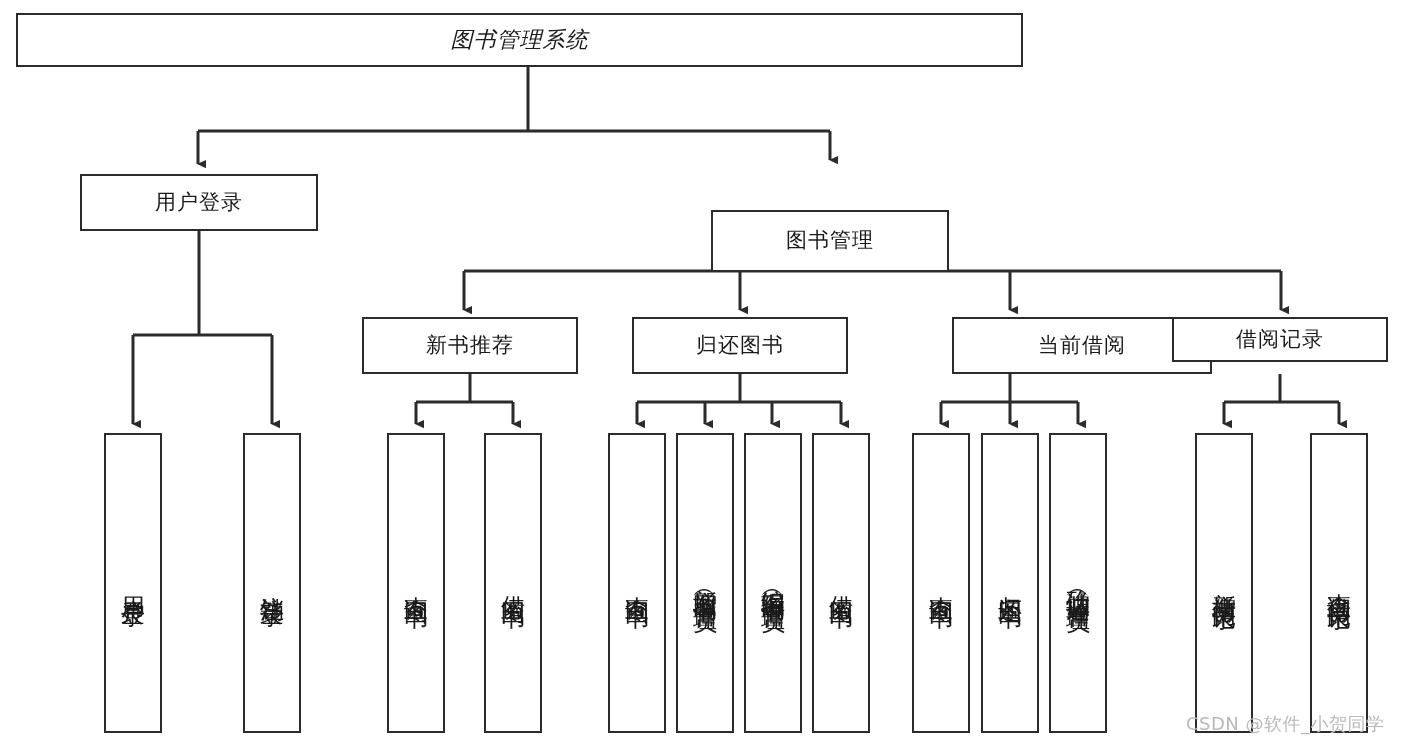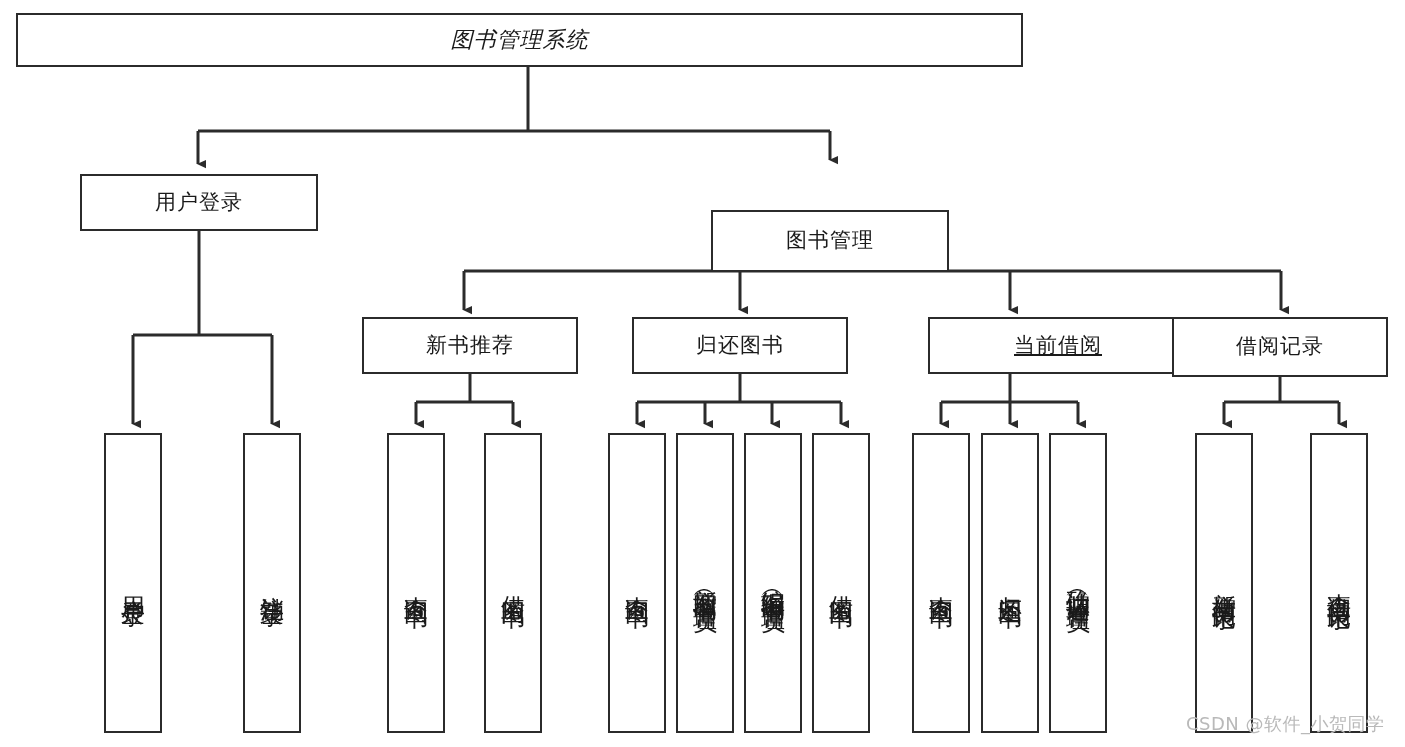--- a/index.html
+++ b/index.html
@@ -124,25 +124,25 @@
   </div>
 
   <div class="node h-node" style="left:362px;top:317px;width:216px;height:57px;">
     <span class="lbl">新书推荐</span>
   </div>
 
   <div class="node h-node" style="left:632px;top:317px;width:216px;height:57px;">
     <span class="lbl">归还图书</span>
   </div>
 
-  <div class="node h-node" style="left:928px;top:317px;width:260px;height:57px;text-decoration:underline;">
+  <div class="node h-node" style="left:952px;top:317px;width:260px;height:57px;">
     <span class="lbl">当前借阅</span>
   </div>
 
-  <div class="node h-node" style="left:1172px;top:317px;width:216px;height:60px;">
+  <div class="node h-node" style="left:1172px;top:317px;width:216px;height:45px;">
     <span class="lbl">借阅记录</span>
   </div>
 
   <div class="node v-node" style="left:104px;top:433px;width:58px;height:300px;">
     <span class="lbl">用户登录</span>
   </div>
   <div class="node v-node" style="left:243px;top:433px;width:58px;height:300px;">
     <span class="lbl">注销登录</span>
   </div>
 

